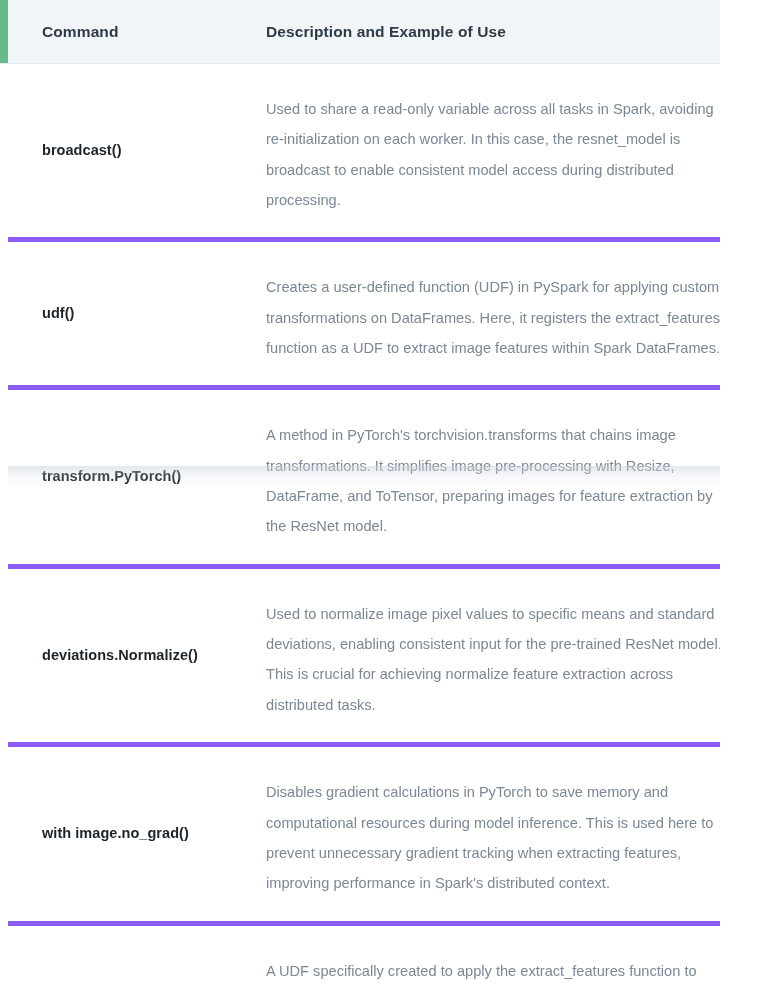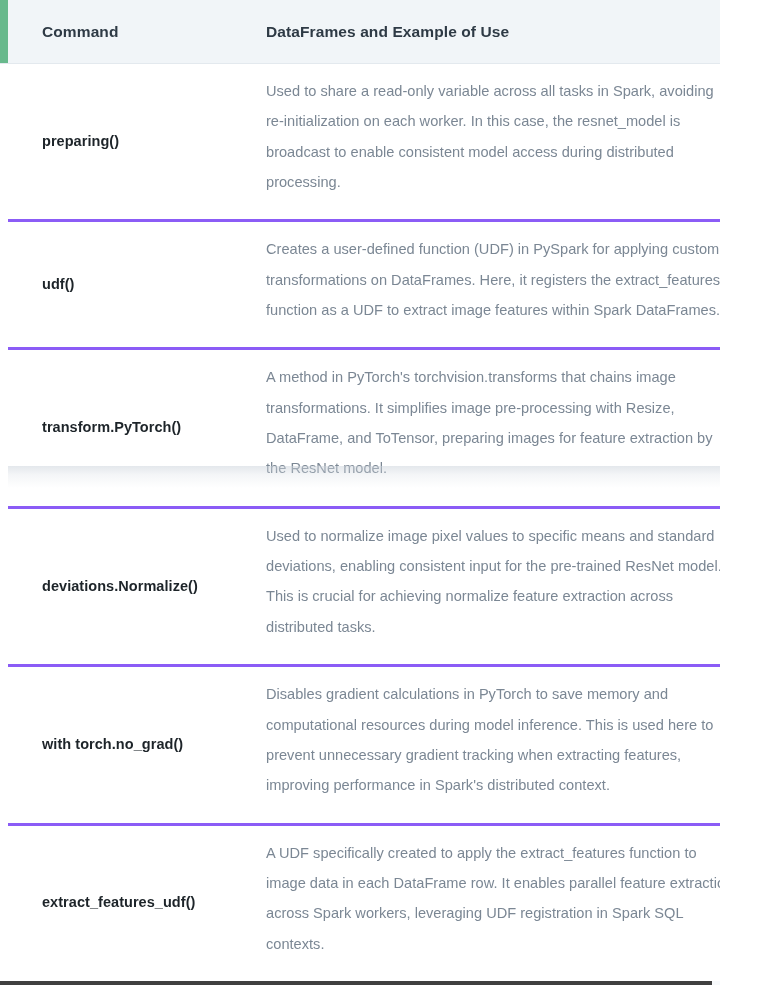--- a/index.html
+++ b/index.html
@@ -12,21 +12,21 @@
     height: 985px;
     overflow: hidden;
     font-family: "Liberation Sans", sans-serif;
     -webkit-font-smoothing: antialiased;
   }
 
   #page {
     position: relative;
     width: 720px;
     height: 985px;
-    background: #404040;
+    background: #0c4a6e;
     overflow: hidden;
   }
 
   .table-wrap {
     position: absolute;
     left: 0;
     top: 0;
     width: 762px;
     background: #ffffff;
   }
@@ -62,21 +62,21 @@
     color: #2e3a45;
     text-align: left;
     letter-spacing: 0.1px;
   }
   .hdr-cell.command { padding-left: 34px; }
   .hdr-cell.desc    { padding-left: 32px; }
 
   
   tbody tr { background: #ffffff; }
   tbody td {
-    border-top: 3px solid #8b5cf6;
+    border-top: 5px solid #8b5cf6;
     vertical-align: middle;
     padding: 0;
   }
   tbody tr:first-child td { border-top: 1px solid #e3e9ee; }
 
   td.accent {
     padding: 0;
     border-top: none;
     border-bottom: none;
   }
@@ -90,21 +90,21 @@
   td.command {
     padding: 10px 14px 10px 34px;
     font-size: 14.5px;
     font-weight: 600;
     color: #1d2429;
     letter-spacing: 0.05px;
     line-height: 1.5;
   }
 
   td.desc {
-    padding: 12px 28px 22px 32px;
+    padding: 30px 28px 22px 32px;
     font-size: 14.6px;
     color: #7b8794;
     line-height: 2.08;
     letter-spacing: 0.01px;
   }
 
   
   .scroll-shadow {
     position: absolute;
     left: 8px;
@@ -136,29 +136,29 @@
     <table class="cmd-table">
       <colgroup>
         <col class="c-accent">
         <col class="c-command">
         <col class="c-desc">
       </colgroup>
       <thead>
         <tr>
           <th class="hdr-accent"></th>
           <th class="hdr-cell command">Command</th>
-          <th class="hdr-cell desc">DataFrames and Example of Use</th>
+          <th class="hdr-cell desc">Description and Example of Use</th>
         </tr>
       </thead>
       <tbody id="tbody">
           <tr>
             <td class="accent">
               <span class="bar" style="background: rgb(74, 122, 173);"></span>
             </td>
-            <td class="command">preparing()</td>
+            <td class="command">broadcast()</td>
             <td class="desc">Used to share a read-only variable across all tasks in Spark, avoiding re-initialization on each worker. In this case, the resnet_model is broadcast to enable consistent model access during distributed processing.</td>
           </tr>
           <tr>
             <td class="accent">
               <span class="bar" style="background: rgb(250, 66, 56);"></span>
             </td>
             <td class="command">udf()</td>
             <td class="desc">Creates a user-defined function (UDF) in PySpark for applying custom transformations on DataFrames. Here, it registers the extract_features function as a UDF to extract image features within Spark DataFrames.</td>
           </tr>
           <tr>
@@ -172,21 +172,21 @@
             <td class="accent">
               <span class="bar" style="background: rgb(0, 176, 228);"></span>
             </td>
             <td class="command">deviations.Normalize()</td>
             <td class="desc">Used to normalize image pixel values to specific means and standard deviations, enabling consistent input for the pre-trained ResNet model. This is crucial for achieving normalize feature extraction across distributed tasks.</td>
           </tr>
           <tr>
             <td class="accent">
               <span class="bar" style="background: rgb(104, 185, 140);"></span>
             </td>
-            <td class="command">with torch.no_grad()</td>
+            <td class="command">with image.no_grad()</td>
             <td class="desc">Disables gradient calculations in PyTorch to save memory and computational resources during model inference. This is used here to prevent unnecessary gradient tracking when extracting features, improving performance in Spark's distributed context.</td>
           </tr>
           <tr>
             <td class="accent">
               <span class="bar" style="background: rgb(74, 122, 173);"></span>
             </td>
             <td class="command">extract_features_udf()</td>
             <td class="desc">A UDF specifically created to apply the extract_features function to image data in each DataFrame row. It enables parallel feature extraction across Spark workers, leveraging UDF registration in Spark SQL contexts.</td>
           </tr>
         </tbody>

